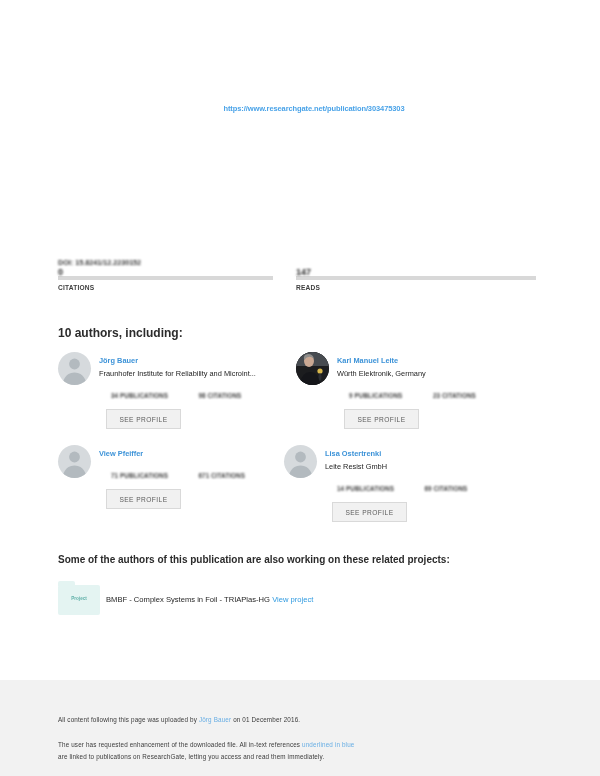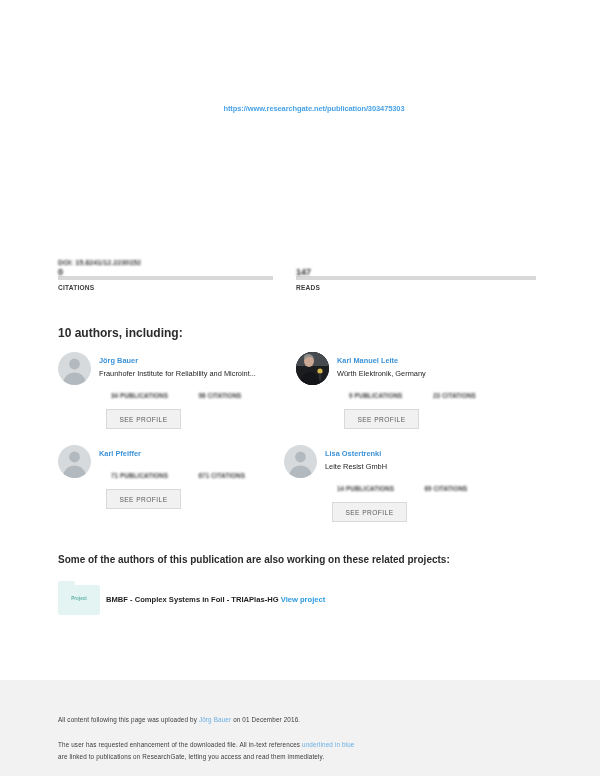--- a/index.html
+++ b/index.html
@@ -123,21 +123,21 @@
     content:"";position:absolute;left:0;top:-4px;
     width:17px;height:5px;background:#e4f4f2;border-radius:2px 2px 0 0;
   }
   .proj-ico span{
     position:absolute;left:0;right:0;top:11px;text-align:center;
     font-size:4.6px;color:#5fb0a8;font-weight:bold;
     filter:blur(0.5px);
   }
   .proj-text{
     position:absolute;left:48px;top:10px;
-    font-size:7.6px;font-weight:bold;color:#1f1f1f;
+    font-size:7.6px;font-weight:normal;color:#1f1f1f;
     white-space:nowrap;filter:blur(0.5px);
   }
   .proj-text .vp{color:#2f9ae0;}
 
   
   .footer{
     position:absolute;left:0;right:0;bottom:0;top:680px;
     background:#f2f2f2;
   }
   .footer .l1{
@@ -213,21 +213,21 @@
     <div class="seeprofile" style="top:57px;">SEE PROFILE</div>
   </div>
 
   <div class="author" style="left:58px;top:445px;">
     <div class="avatar">
       <svg width="33" height="33" viewBox="0 0 33 33">
         <circle cx="16.5" cy="12" r="5.4" fill="#b3babf"></circle>
         <path d="M4.6 33 C5.6 23.5 11 20.4 16.5 20.4 C22 20.4 27.4 23.5 28.4 33 Z" fill="#b3babf"></path>
       </svg>
     </div>
-    <div class="name">Karl Pfeiffer</div>
+    <div class="name">View Pfeiffer</div>
     <div class="statrow noaffil">
       <span class="st">71 PUBLICATIONS</span>
       <span class="st b">671 CITATIONS</span>
     </div>
     <div class="seeprofile" style="top:44px;">SEE PROFILE</div>
   </div>
 
   <div class="author" style="left:284px;top:445px;">
     <div class="avatar">
       <svg width="33" height="33" viewBox="0 0 33 33">

